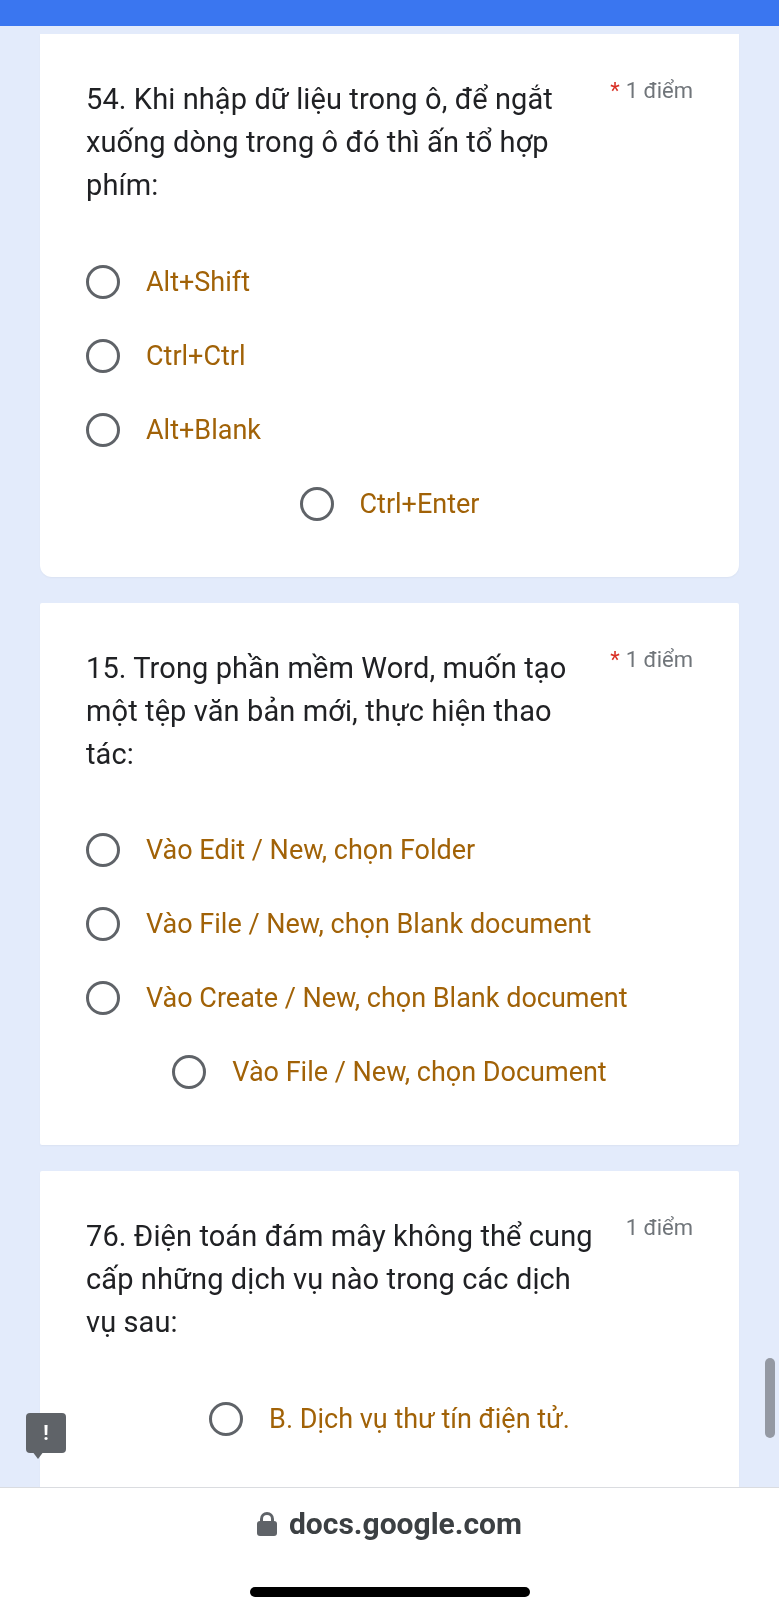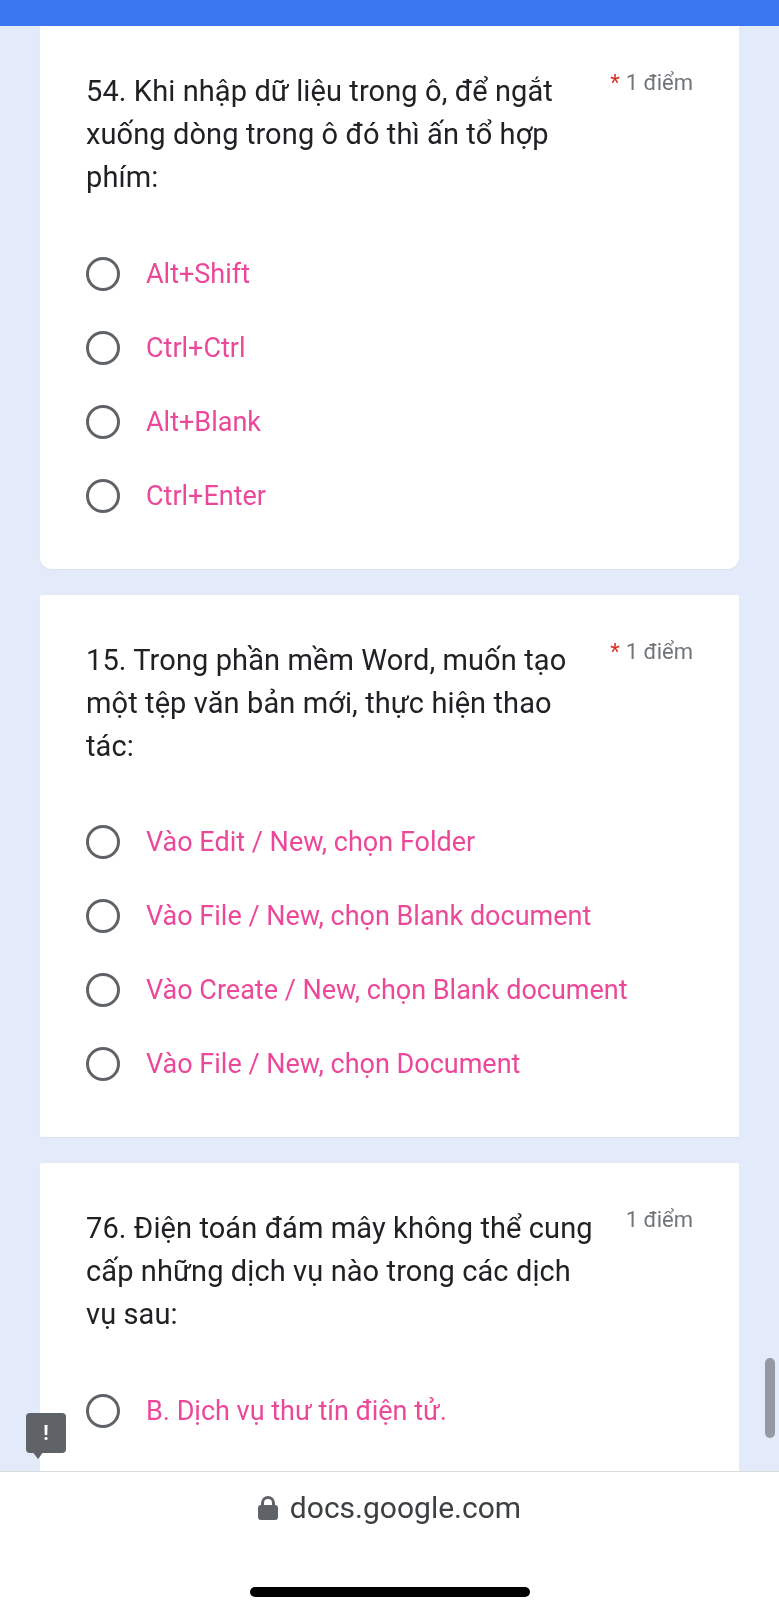--- a/index.html
+++ b/index.html
@@ -7,47 +7,48 @@
   body { background: #e3ebfb; display: flex; flex-direction: column; }
   .top-bar { background: #3a76f0; height: 26px; width: 100%; flex: 0 0 auto; }
   .content { flex: 1 1 auto; padding: 0 40px 0 40px; overflow: hidden; }
   .card {
     background: #ffffff;
     border-radius: 2px;
     margin-top: 26px;
     padding: 44px 46px 56px 46px;
     box-shadow: 0 1px 2px rgba(0,0,0,.04);
   }
-  .card.first { margin-top: 0; border-radius: 0 0 12px 12px; }
+  .card.first { margin-top: 8px; border-radius: 0 0 12px 12px; }
   .q-head { display: flex; align-items: flex-start; }
   .q-text {
     flex: 1 1 auto;
     font-size: 29px;
     line-height: 1.48;
     color: #202124;
     letter-spacing: .1px;
   }
   .q-meta { flex: 0 0 auto; margin-left: 18px; font-size: 22px; color: #70757a; white-space: nowrap; }
   .req { color: #d93025; font-size: 22px; margin-right: 6px; }
   .options { margin-top: 58px; }
   .option { display: flex; align-items: center; margin-bottom: 40px; cursor: pointer; }
-  .option:last-child { margin-bottom: 0; }
+  .option:last-child { margin-bottom: 0; justify-content: center; }
   .radio {
     width: 34px; height: 34px; border: 3px solid #5f6368; border-radius: 50%;
     flex: 0 0 auto; margin-right: 26px;
   }
-  .opt-label { font-size: 27px; color: #ec4899; }
+  .opt-label { font-size: 27px; color: #a16207; }
   .bottom-bar {
     flex: 0 0 auto;
-    height: 136px;
+    height: 120px;
     background: #ffffff;
     border-top: 1px solid #dadce0;
     display: flex; flex-direction: column; align-items: center; justify-content: flex-start;
     padding-top: 18px;
     position: relative;
+    font-weight: bold;
   }
   .url-row { display: flex; align-items: center; gap: 12px; font-size: 30px; color: #3c4043; }
   .lock-icon { width: 20px; height: 24px; position: relative; }
   .lock-icon .body { position:absolute; bottom:0; width:20px; height:15px; background:#5f6368; border-radius:3px; }
   .lock-icon .sh { position:absolute; top:0; left:3px; width:14px; height:12px; border:3px solid #5f6368; border-bottom:none; border-radius:8px 8px 0 0; }
   .home-ind { position: absolute; bottom: 10px; left: 50%; transform: translateX(-50%); width: 280px; height: 10px; background:#000; border-radius: 6px; }
   .fb-btn {
     position: fixed; left: 26px; bottom: 154px; width: 40px; height: 40px;
     background: #5f6368; border-radius: 4px;
     display:flex; align-items:center; justify-content:center;

